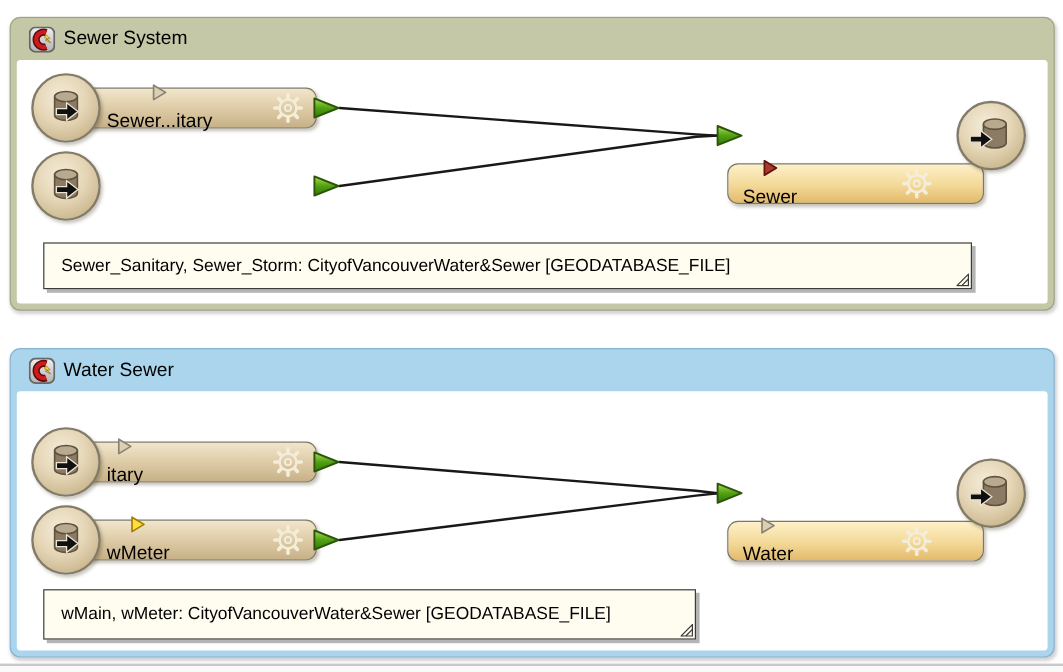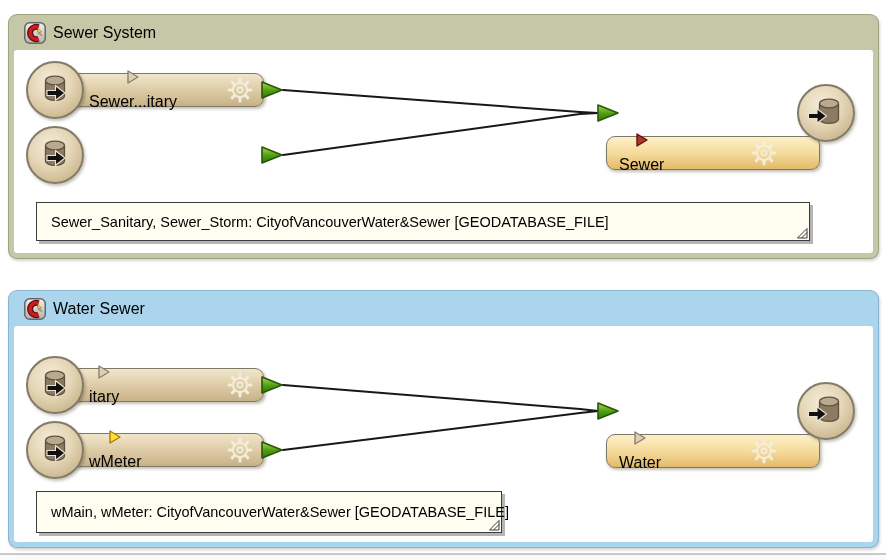--- a/index.html
+++ b/index.html
@@ -263,21 +263,21 @@
           <use href="#sym-gear" xlink:href="#sym-gear"></use>
         </svg>
     </div>
     <div class="n-circle">
       <svg width="40" height="40">
           <use href="#sym-cyl-writer" xlink:href="#sym-cyl-writer"></use>
         </svg>
     </div>
   </div>
 
-  <div class="annotation" style="left:36px; top:491px; width:466px; height:42px;">
+  <div class="annotation" style="left:36px; top:491px; width:544px; height:42px;">
     <span class="ann-text">wMain, wMeter: CityofVancouverWater&amp;Sewer [GEODATABASE_FILE]</span>
     <svg class="ann-handle" width="11" height="11">
       <path d="M10 0.5 V10 H0.5 Z" fill="#fffdf0" stroke="#3a3a3a" stroke-width="1"></path>
       <path d="M4.5 10 L10 4.5" stroke="#3a3a3a" stroke-width="1" fill="none"></path>
     </svg>
   </div>
 
   <div class="canvas-edge"></div>
 
 </div>

